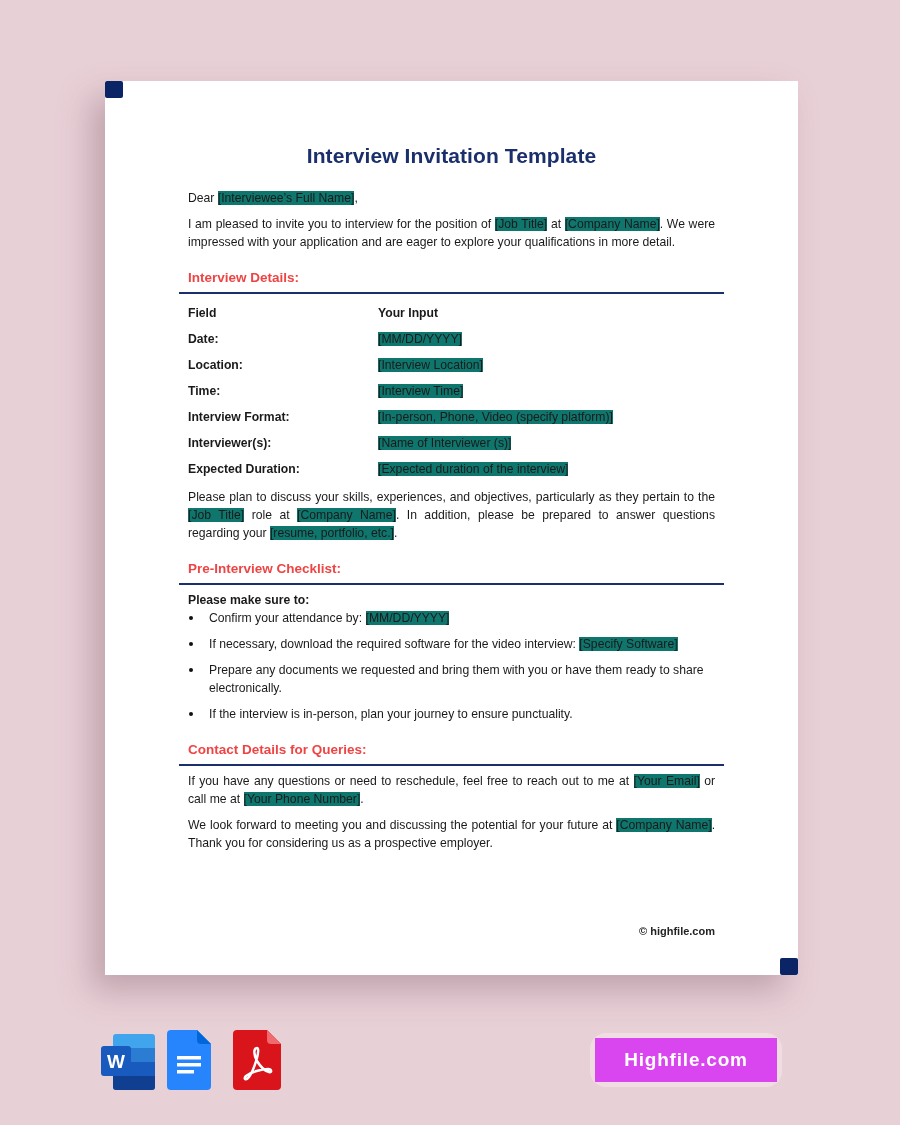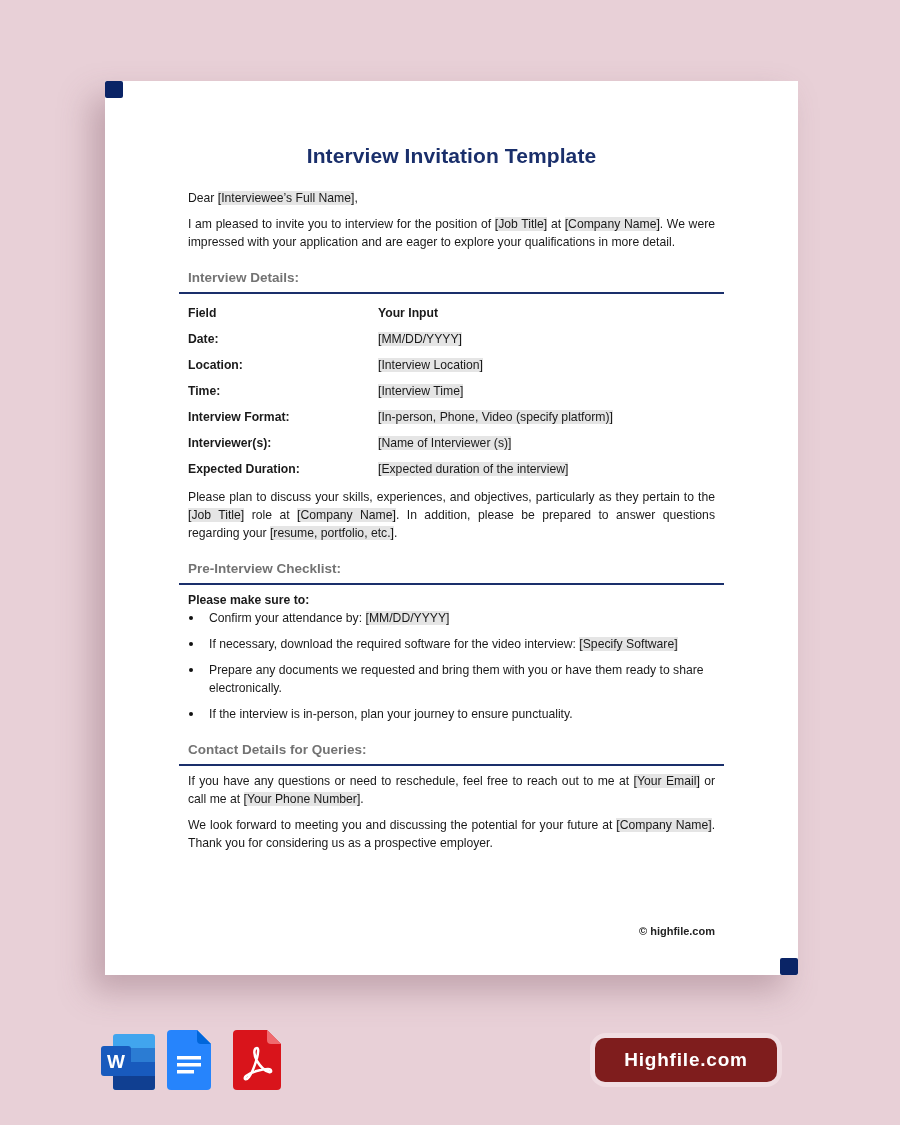--- a/index.html
+++ b/index.html
@@ -34,25 +34,25 @@
   }
   .title {
     text-align: center;
     font-size: 21px;
     font-weight: bold;
     color: #1a2f6b;
     margin-bottom: 24px;
     letter-spacing: 0.1px;
   }
   p { margin-bottom: 8px; text-align: justify; }
-  .ph { background: #e5e5e5; }
+  .ph { background: #0f766e; }
   .section-h {
     font-size: 13.5px;
     font-weight: bold;
-    color: #737373;
+    color: #ef4444;
     margin-top: 18px;
     margin-bottom: 5px;
   }
   .rule {
     height: 2px;
     background: #1a2f6b;
     margin-left: -9px;
     margin-right: -9px;
     margin-bottom: 6px;
   }
@@ -98,22 +98,22 @@
   .btn {
     position: absolute;
     left: 590px; top: 1033px;
     width: 192px; height: 54px;
     border-radius: 16px;
     background: #f0dde2;
     padding: 5px;
   }
   .btn-inner {
     width: 100%; height: 100%;
-    border-radius: 10px;
-    background: #7f1d1d;
+    border-radius: 0;
+    background: #d946ef;
     color: #ffffff;
     font-size: 19px;
     font-weight: bold;
     display: flex; align-items: center; justify-content: center;
     letter-spacing: 0.8px;
   }
 </style>
 </head>
 <body>
 

